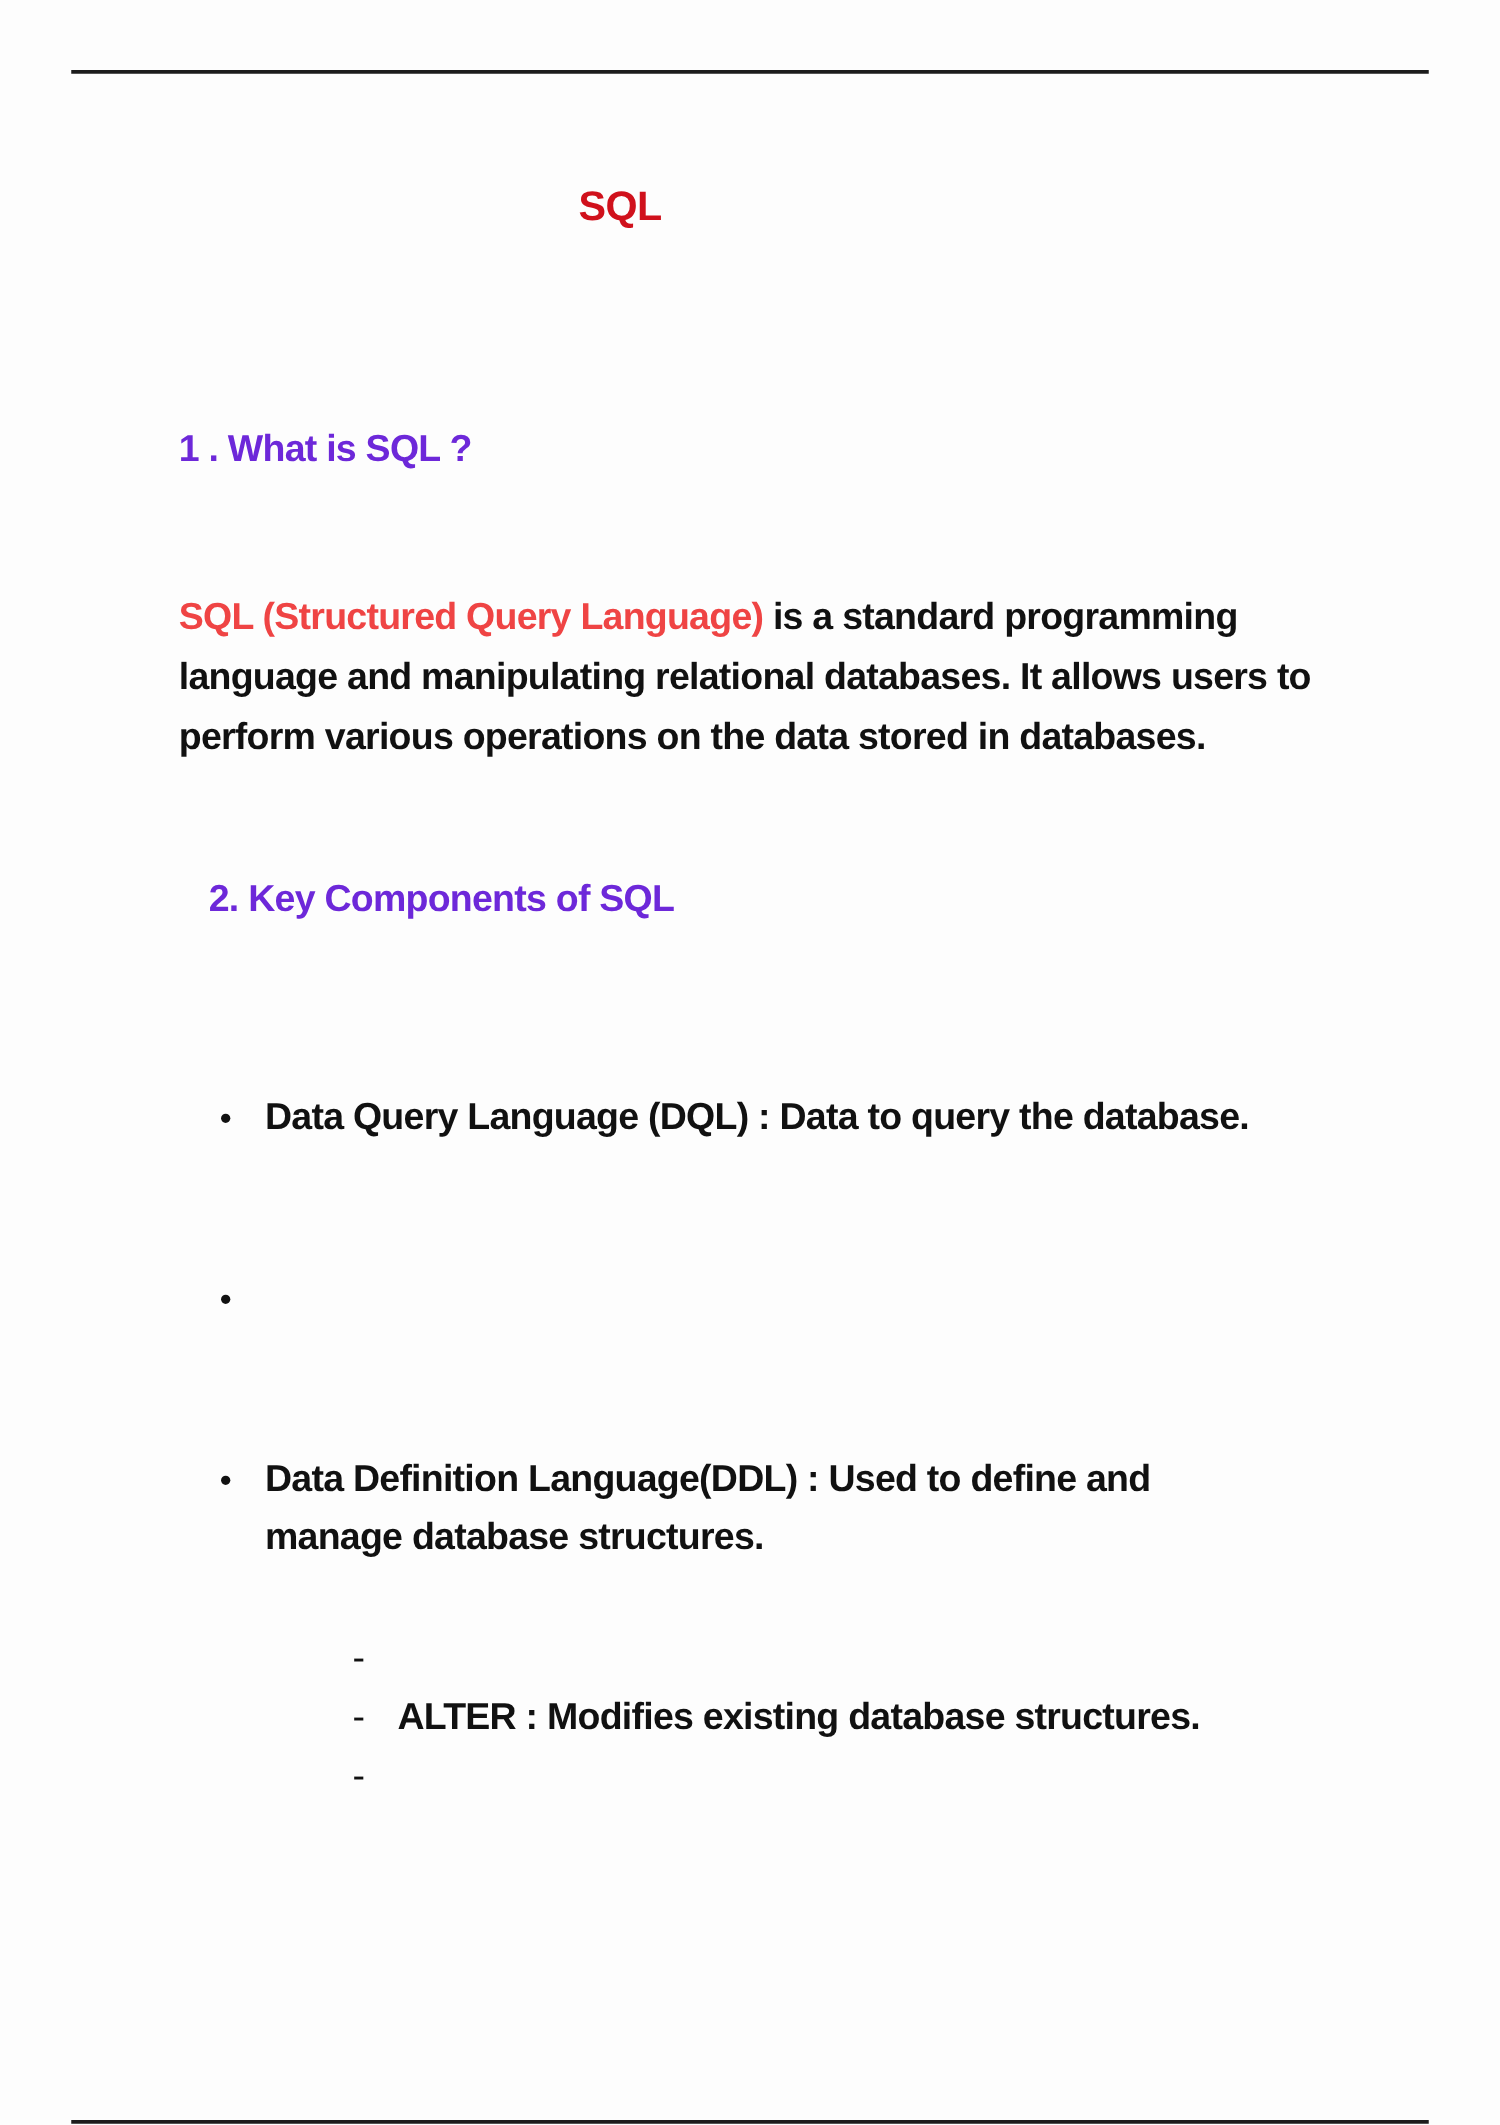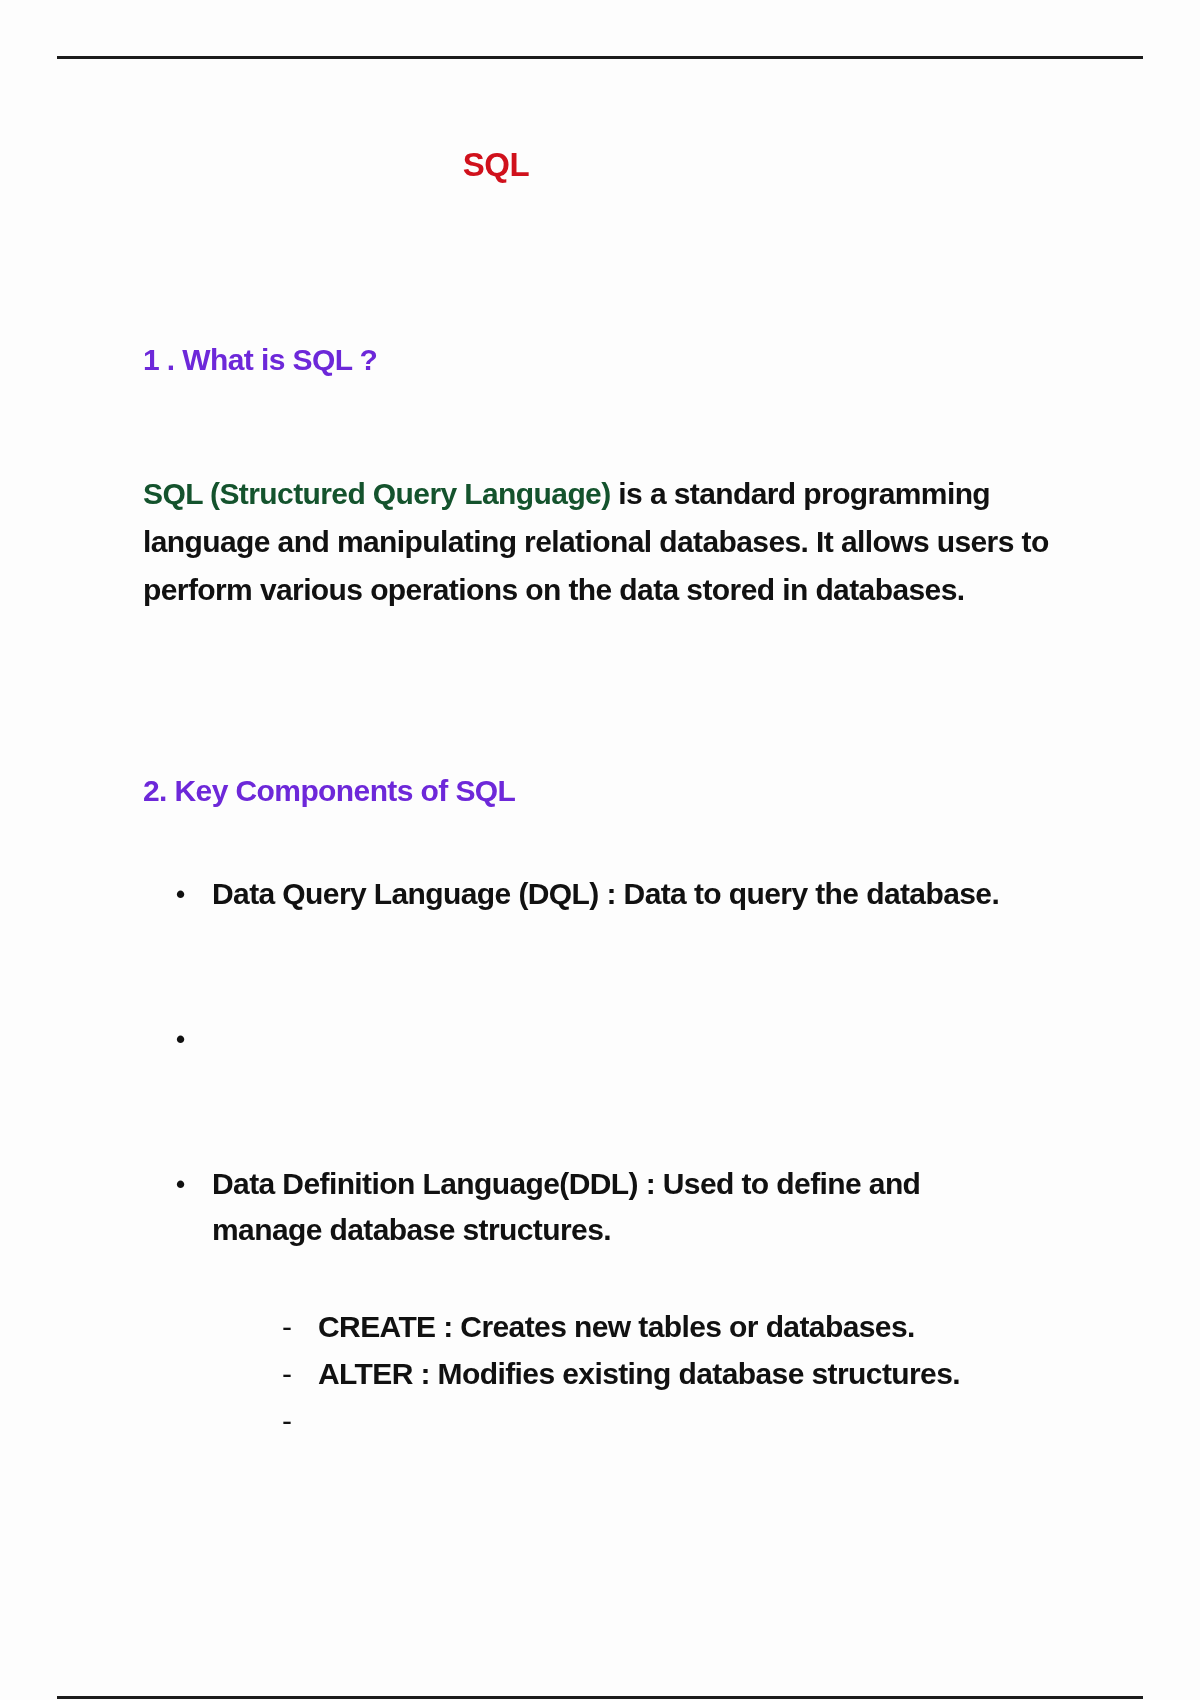--- a/index.html
+++ b/index.html
@@ -38,34 +38,34 @@
     }
     .heading {
       position: absolute;
       left: 143px;
       font-size: 30px;
       font-weight: bold;
       color: #6d28d9;
       letter-spacing: -0.6px;
     }
     .heading.h1 { top: 343px; }
-    .heading.h2 { top: 774px; }
+    .heading.h2 { top: 703px; margin-left: 24px; }
 
     .para {
       position: absolute;
       left: 143px;
       top: 470px;
       width: 940px;
       font-size: 30px;
       font-weight: bold;
       line-height: 48px;
       letter-spacing: -0.6px;
       color: #111;
     }
-    .para .highlight { color: #14532d; text-align: right; }
+    .para .highlight { color: #ef4444; text-align: right; }
 
     .bullet {
       position: absolute;
       left: 176px;
       width: 860px;
       font-size: 30px;
       font-weight: bold;
       line-height: 46px;
       letter-spacing: -0.6px;
       display: flex;
@@ -120,21 +120,20 @@
 </div>
 
 <div class="bullet b3">
   <span class="dot">•</span>
   <span>Data Definition Language(DDL) : Used to define and manage database structures.</span>
 </div>
 
 <div class="sublist">
   <div class="subitem">
     <span class="dash">-</span>
-    <span>CREATE : Creates new tables or databases.</span>
   </div>
   <div class="subitem">
     <span class="dash">-</span>
     <span>ALTER : Modifies existing database structures.</span>
   </div>
   <div class="subitem">
     <span class="dash">-</span>
   </div>
 </div>
 

